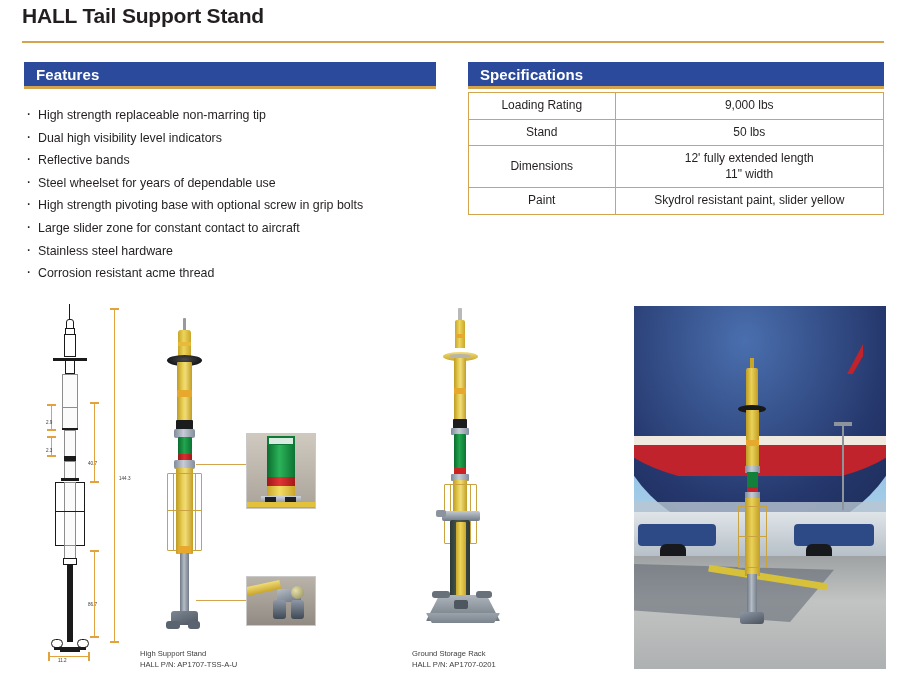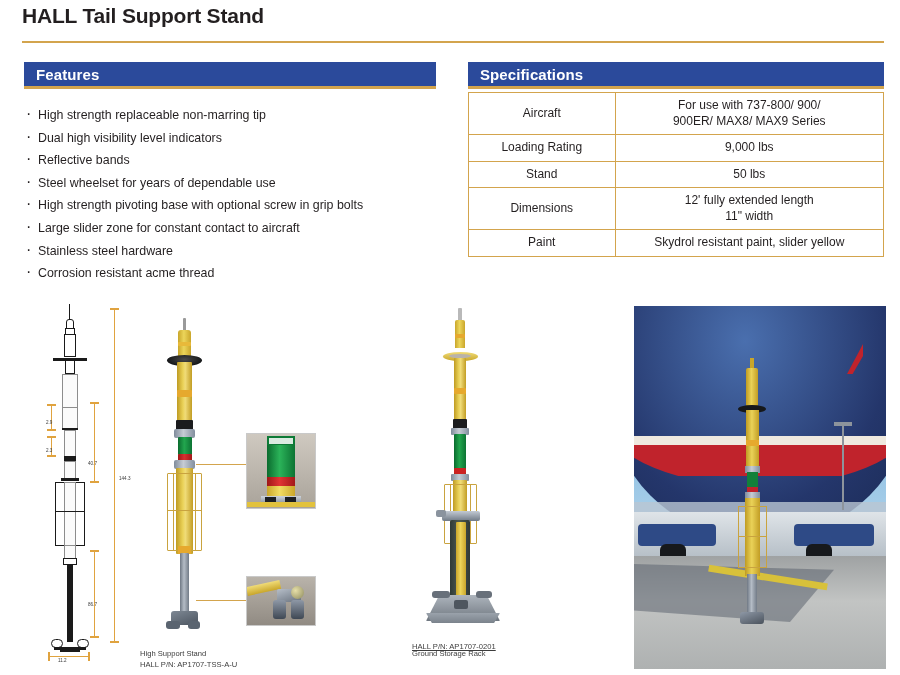--- a/index.html
+++ b/index.html
@@ -131,24 +131,20 @@
     <li>Large slider zone for constant contact to aircraft</li>
     <li>Stainless steel hardware</li>
     <li>Corrosion resistant acme thread</li>
   </ul>
 
   <div class="panel-head" id="specs-head">
     <span>Specifications</span>
   </div>
   <table class="specs-table">
     <tbody>
-      <tr>
-        <td class="k">Aircraft</td>
-        <td class="v">For use with 737-800/ 900/<br>900ER/ MAX8/ MAX9 Series</td>
-      </tr>
       <tr>
         <td class="k">Loading Rating</td>
         <td class="v">9,000 lbs</td>
       </tr>
       <tr>
         <td class="k">Stand</td>
         <td class="v">50 lbs</td>
       </tr>
       <tr>
         <td class="k">Dimensions</td>
@@ -324,21 +320,21 @@
 
       <div class="seg" style="left:8px;top:287px;width:74px;height:26px;background:linear-gradient(180deg,#aeb5bd,#6f7780);
             clip-path:polygon(18% 0,82% 0,100% 100%,0 100%);"></div>
       <div class="seg" style="left:8px;top:305px;width:74px;height:10px;background:linear-gradient(180deg,#9aa2ab,#7b838c);
             clip-path:polygon(0 0,100% 0,92% 100%,8% 100%);"></div>
       <div class="seg" style="left:14px;top:283px;width:18px;height:7px;background:#68707a;border-radius:3px;"></div>
       <div class="seg" style="left:58px;top:283px;width:16px;height:7px;background:#68707a;border-radius:3px;"></div>
       <div class="seg" style="left:36px;top:292px;width:14px;height:9px;background:#4e565f;border-radius:2px;"></div>
     </div>
     <div class="caption" style="left:412px;top:348px;">Ground Storage Rack</div>
-    <div class="caption" style="left:412px;top:341px;text-decoration:underline;">HALL P/N: AP1707-0201</div>
+    <div class="caption" style="left:412px;top:359px;">HALL P/N: AP1707-0201</div>
 
     <div class="photo" style="left:634px;top:6px;width:252px;height:363px;background:#7fb4dc;">
 
       <div style="position:absolute;left:0;top:0;width:252px;height:215px;background:linear-gradient(180deg,#5fa4d8,#a9cfe9);"></div>
 
       <div style="position:absolute;left:-24px;top:-70px;width:300px;height:300px;border-radius:50% 50% 46% 46%;
            background:radial-gradient(ellipse at 45% 35%,#4a6fae,#24366b 62%,#1a2952);"></div>
 
       <div style="position:absolute;left:-24px;top:84px;width:300px;height:120px;border-radius:50%;
            background:linear-gradient(180deg,rgba(0,0,0,0) 0 38%,#efe9df 38% 46%,#c0232c 46% 72%,rgba(0,0,0,0) 72%);

